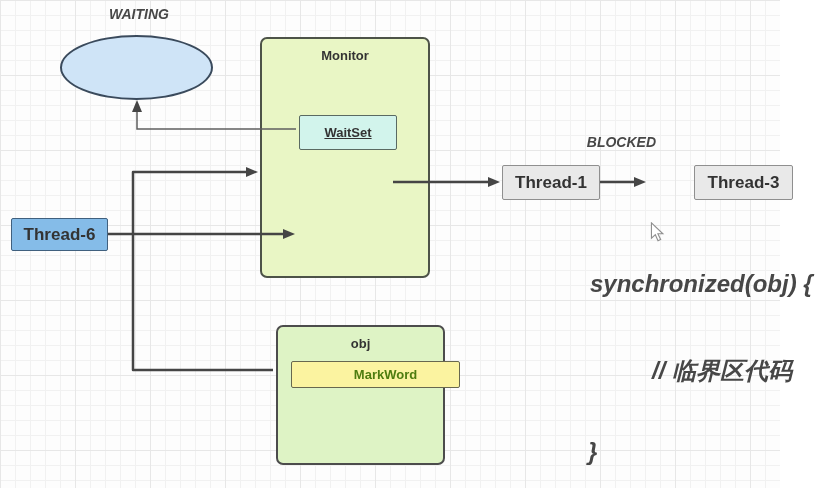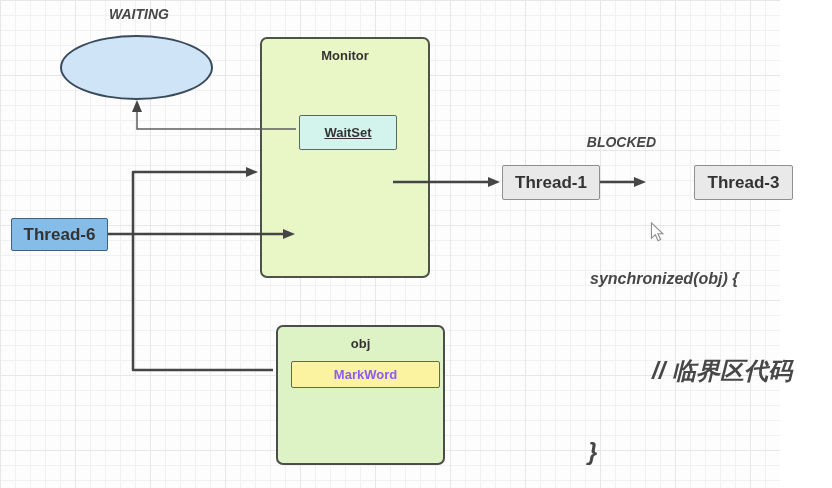--- a/index.html
+++ b/index.html
@@ -44,32 +44,32 @@
   .slot-owner{top:181px;}
 
   .objbox{
     left:260px;top:325px;width:169px;height:140px;
     background:#def3c5;border:2px solid #4c4c4c;border-radius:7px;margin-left:16px;
   }
   .markword{
     position:absolute;left:13px;top:34px;width:147px;height:25px;
     background:#fbf3a0;border:1.5px solid #67674f;border-radius:2px;
     display:flex;align-items:center;justify-content:center;
-    font-size:13px;font-weight:bold;color:#8b5cf6;
+    font-size:13px;font-weight:bold;color:#4d7c0f;padding-left:20px;
   }
 
   .thread{
     display:flex;align-items:center;justify-content:center;
     font-size:17px;border-radius:2px;
   }
   .thread-2{left:11px;top:218px;width:97px;height:33px;background:#85bce8;border:1.5px solid #40607e;}
   .thread-1{left:502px;top:165px;width:98px;height:35px;background:#e9e9e9;border:1.5px solid #8f8f8f;}
   .thread-3{left:648px;top:165px;width:99px;height:35px;background:#e9e9e9;border:1.5px solid #8f8f8f;margin-left:46px;}
 
-  .code-1{left:590px;top:270px;font-size:16px;white-space:nowrap;}
+  .code-1{left:590px;top:270px;font-size:24px;white-space:nowrap;}
   .code-2{left:652px;top:355px;font-size:24px;white-space:nowrap;}
   .code-3{left:588px;top:438px;font-size:24px;}
 
   svg.connectors{position:absolute;left:0;top:0;pointer-events:none;}
   svg.cursor{position:absolute;left:649px;top:222px;pointer-events:none;}
 </style>
 </head>
 <body>
 
 <div class="stage">

